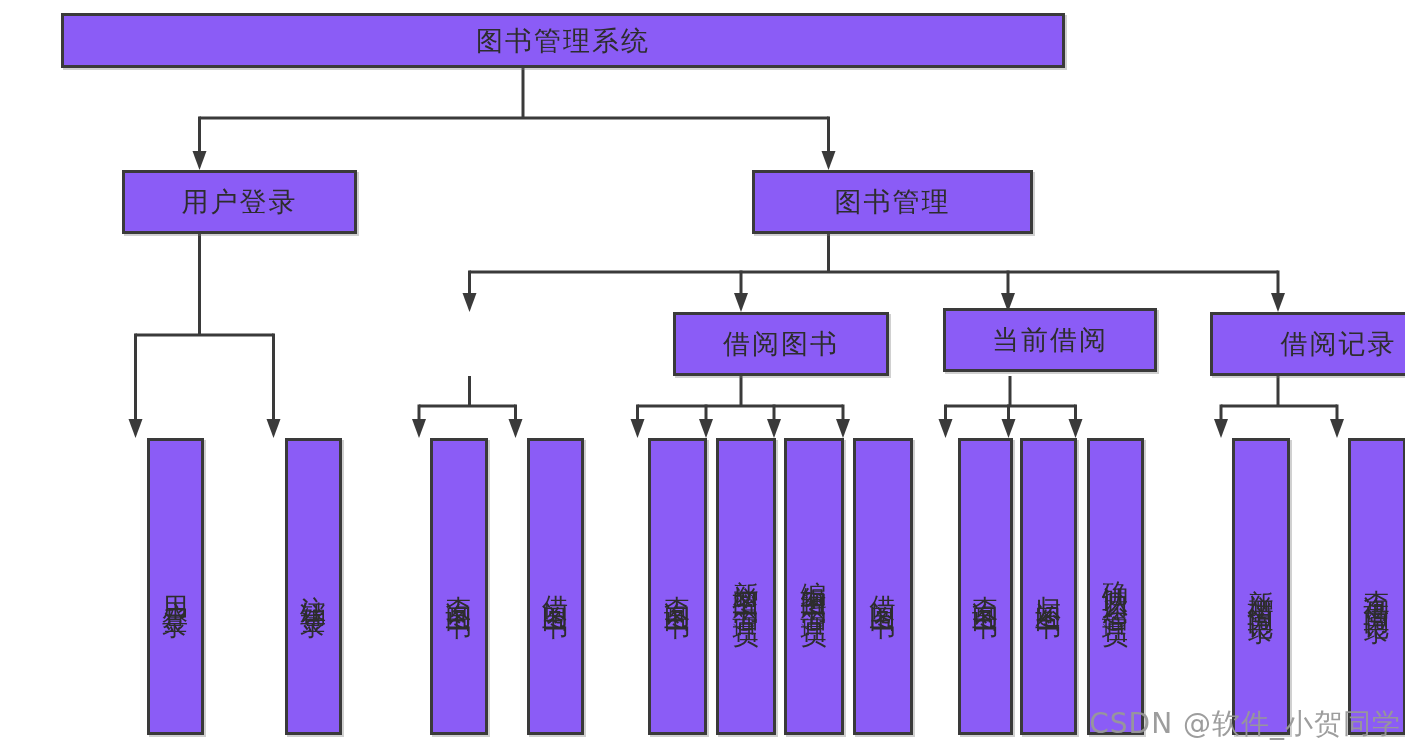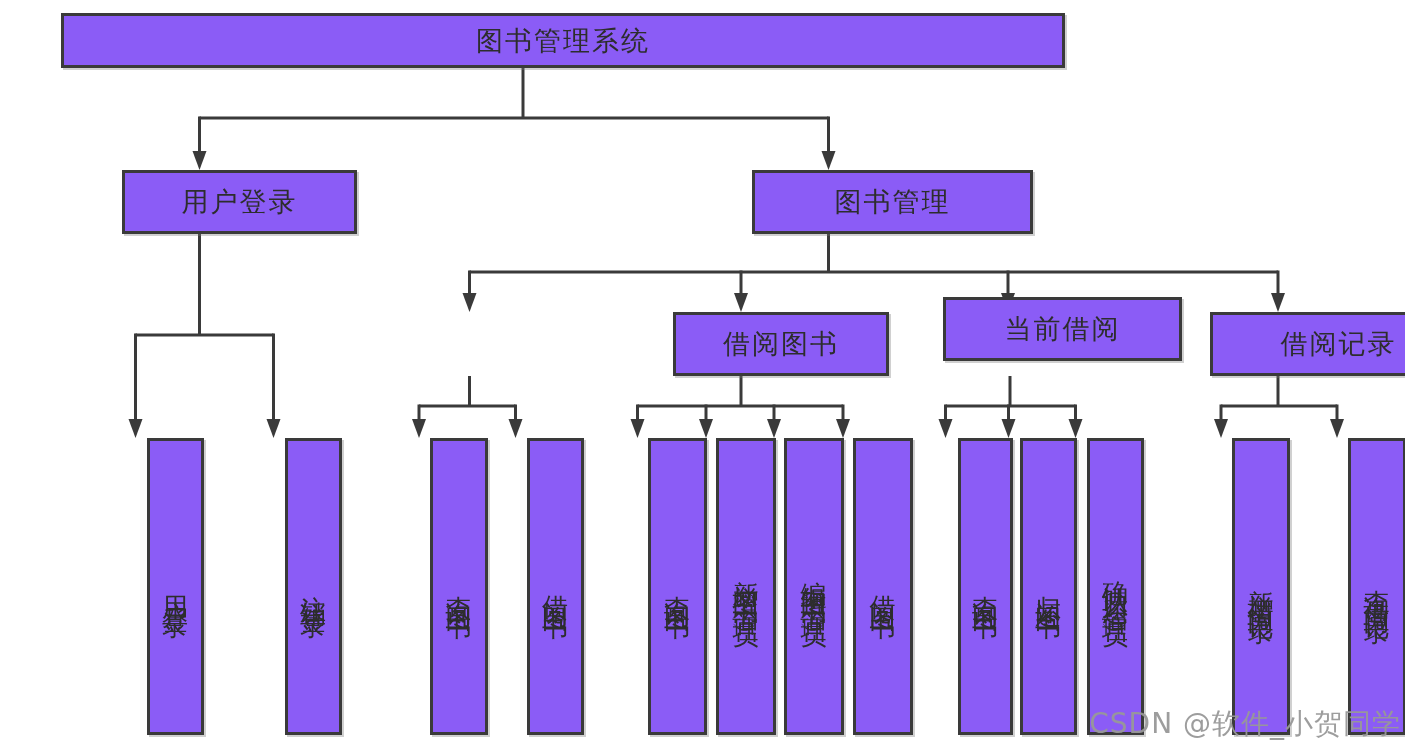--- a/index.html
+++ b/index.html
@@ -126,21 +126,21 @@
   <div class="box h-box" style="left:82px;top:170px;width:235px;height:64px">
     <span>用户登录</span>
   </div>
   <div class="box h-box" style="left:712px;top:170px;width:281px;height:64px">
     <span>图书管理</span>
   </div>
 
   <div class="box h-box" style="left:633px;top:312px;width:216px;height:64px">
     <span>借阅图书</span>
   </div>
-  <div class="box h-box" style="left:903px;top:297px;width:239px;height:64px">
+  <div class="box h-box" style="left:903px;top:308px;width:214px;height:64px">
     <span>当前借阅</span>
   </div>
   <div class="box h-box" style="left:1170px;top:312px;width:257px;height:64px">
     <span>借阅记录</span>
   </div>
 
   <div class="box v-box" style="left:107px;top:438px;width:57px;height:297px">
     <span>用户登录</span>
   </div>
   <div class="box v-box" style="left:245px;top:438px;width:57px;height:297px">

